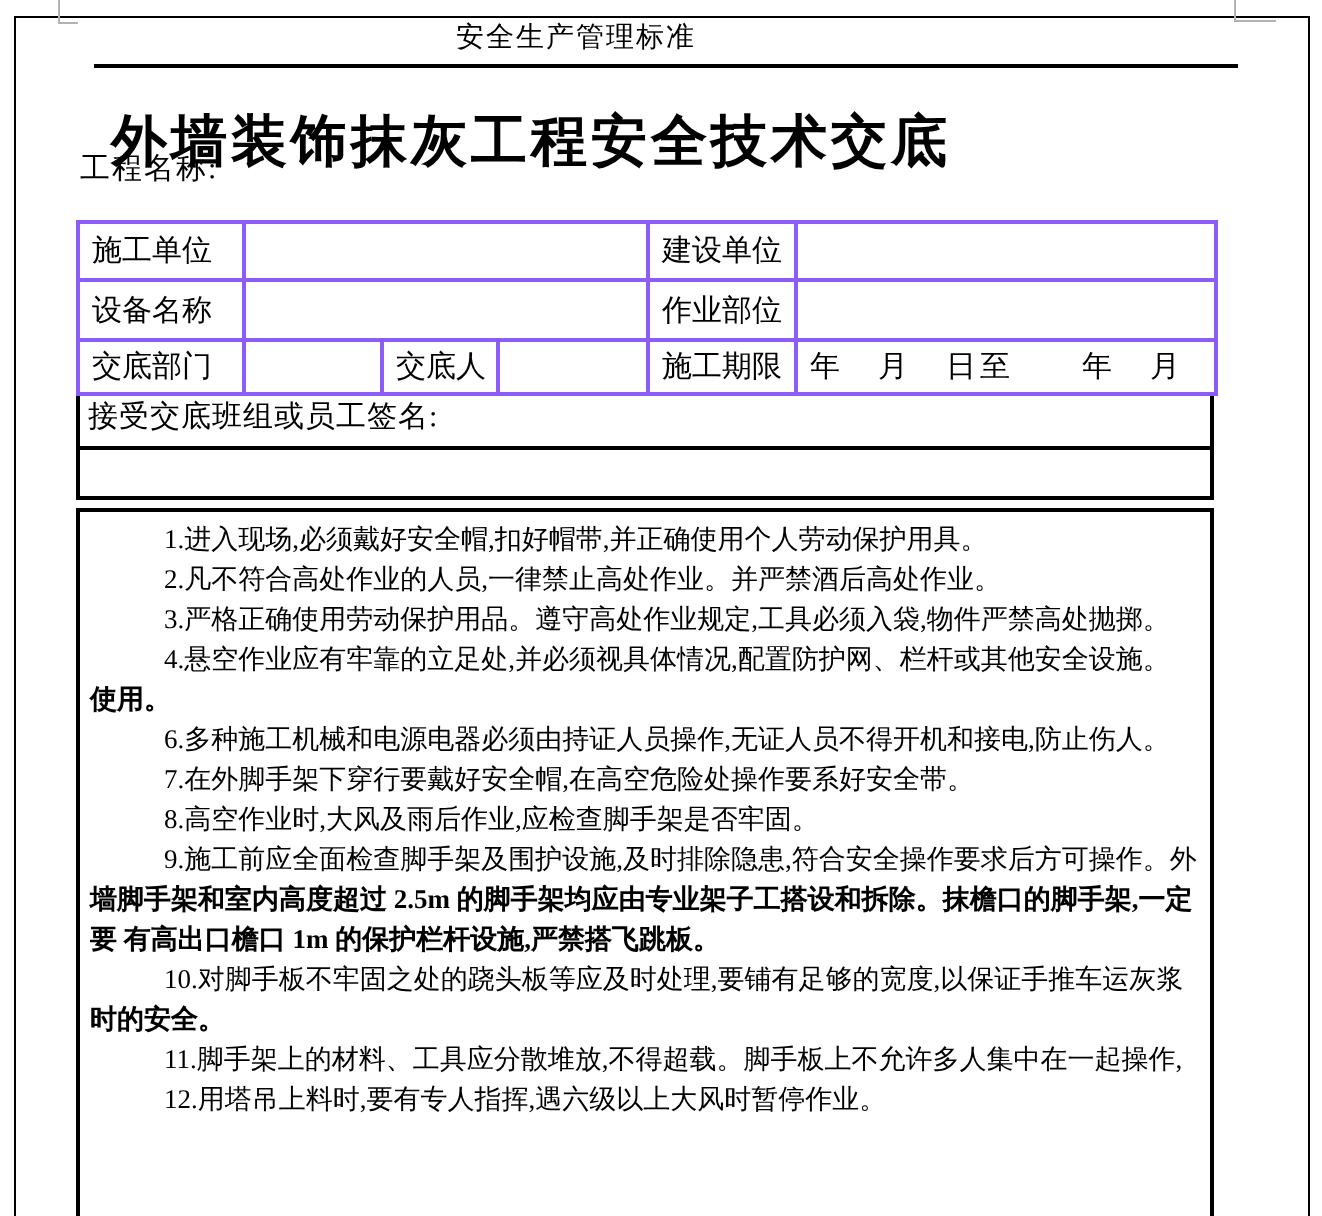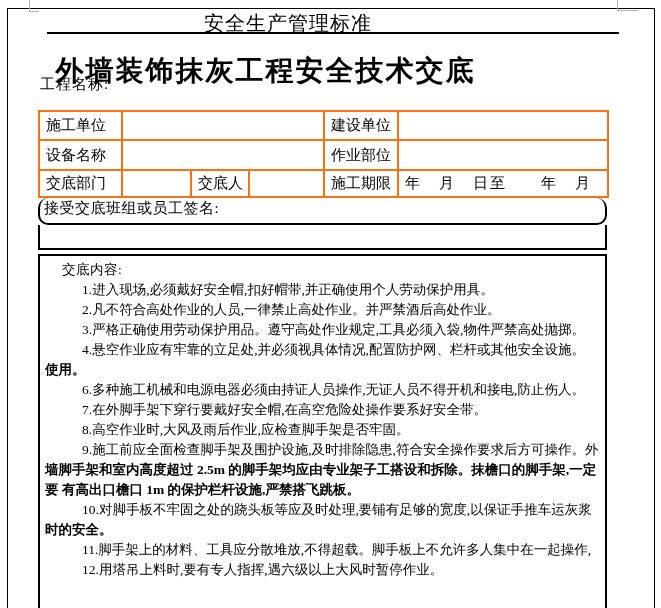--- a/index.html
+++ b/index.html
@@ -15,52 +15,52 @@
   }
   
   .mark{position:absolute;background:#b3b3b3;}
   .mark-l-v{left:29px;top:0;width:1px;height:12px;}
   .mark-l-h{left:29px;top:11px;width:10px;height:1px;}
   .mark-r-v{left:617px;top:0;width:1px;height:11px;}
   .mark-r-h{left:617px;top:10px;width:21px;height:1px;}
 
   .letterhead{
     position:absolute;left:0;top:10px;width:576px;
-    text-align:center;font-size:20px;letter-spacing:1px;
+    text-align:center;font-size:14px;letter-spacing:1px;
   }
   .letterhead-rule{
     position:absolute;left:47px;top:32px;width:572px;height:2px;background:#000;
   }
   .doc-title{
     position:absolute;left:0;top:52px;width:531px;
     text-align:center;font-size:28px;font-weight:bold;letter-spacing:2px;
     white-space:nowrap;
   }
   .project-name{
     position:absolute;left:40px;top:75px;font-size:15px;letter-spacing:1px;
   }
 
   .main{
     position:absolute;left:38px;top:110px;width:569px;
   }
   table.info{
     border-collapse:collapse;table-layout:fixed;width:569px;
   }
   table.info td{
-    border:2px solid #f97316;font-size:15px;padding:0 6px;
+    border:2px solid #8b5cf6;font-size:15px;padding:0 6px;
     overflow:hidden;white-space:nowrap;
   }
   .r1 td{height:27px;}
   .r2 td{height:28px;}
   .r3 td{height:25px;}
   td.period-val{text-align:center;padding:0;letter-spacing:2px;}
 
   .sig-row{
     border-left:2px solid #000;border-right:2px solid #000;border-bottom:2px solid #000;
-    height:24px;font-size:15px;padding:1px 16px 0 4px;letter-spacing:0.5px;border-radius:10px;
+    height:24px;font-size:15px;padding:1px 16px 0 4px;letter-spacing:0.5px;
   }
   .empty-row{
     border-left:2px solid #000;border-right:2px solid #000;border-bottom:2px solid #000;
     height:23px;
   }
   .gap{height:4px;}
   .content-box{
     border-left:2px solid #000;border-right:2px solid #000;border-top:2px solid #000;
     height:370px;padding:4px 0 0 5px;box-sizing:border-box;
   }
@@ -120,21 +120,20 @@
     </tr>
   </tbody>
     </table>
 
   <div class="sig-row">接受交底班组或员工签名:</div>
   <div class="empty-row"></div>
 
   <div class="gap"></div>
 
   <div class="content-box">
-    <div class="ln ln-head">交底内容:</div>
     <div class="ln ln-first">1.进入现场,必须戴好安全帽,扣好帽带,并正确使用个人劳动保护用具。</div>
     <div class="ln ln-first">2.凡不符合高处作业的人员,一律禁止高处作业。并严禁酒后高处作业。</div>
     <div class="ln ln-first">3.严格正确使用劳动保护用品。遵守高处作业规定,工具必须入袋,物件严禁高处抛掷。</div>
     <div class="ln ln-first">4.悬空作业应有牢靠的立足处,并必须视具体情况,配置防护网、栏杆或其他安全设施。</div>
     <div class="ln ln-cont">使用。</div>
     <div class="ln ln-first">6.多种施工机械和电源电器必须由持证人员操作,无证人员不得开机和接电,防止伤人。</div>
     <div class="ln ln-first">7.在外脚手架下穿行要戴好安全帽,在高空危险处操作要系好安全带。</div>
     <div class="ln ln-first">8.高空作业时,大风及雨后作业,应检查脚手架是否牢固。</div>
     <div class="ln ln-first">9.施工前应全面检查脚手架及围护设施,及时排除隐患,符合安全操作要求后方可操作。外</div>
     <div class="ln ln-cont">墙脚手架和室内高度超过 2.5m 的脚手架均应由专业架子工搭设和拆除。抹檐口的脚手架,一定</div>

